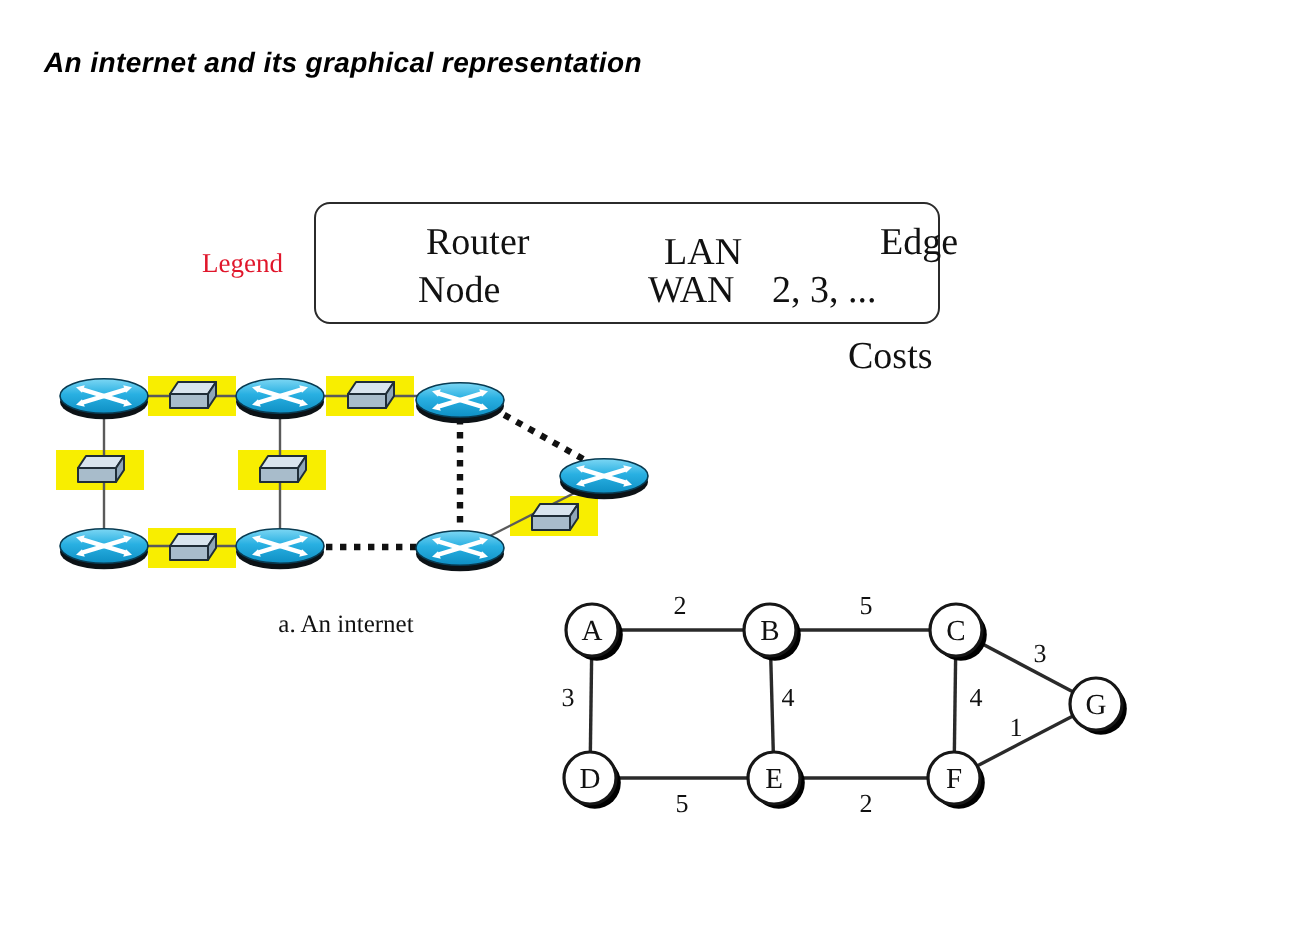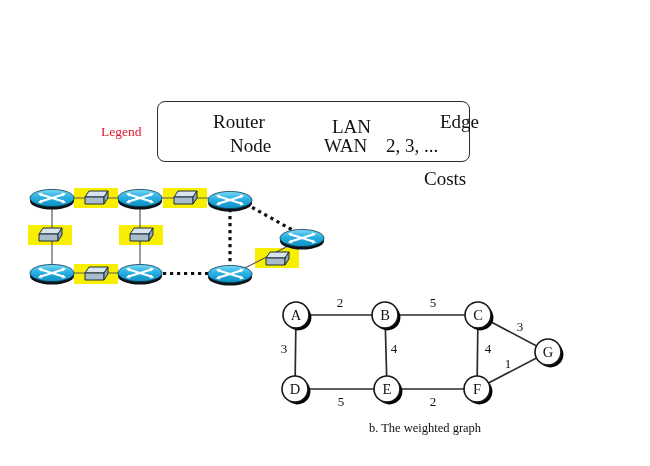--- a/index.html
+++ b/index.html
@@ -144,25 +144,26 @@
         <text x="488" y="353">4</text>
         <text x="508" y="368">1</text>
         <text x="341" y="406">5</text>
         <text x="433" y="406">2</text>
       </g>
     </g>
   </svg>
 
   <div class="legend-box"></div>
 
+  <div class="t title">An internet and its graphical representation</div>
   <div class="t legend-label">Legend</div>
 
   <div class="t" style="left:213px;top:112px;">Router</div>
-  <div class="t" style="left:230px;top:136px;">Node</div>
+  <div class="t" style="left:209px;top:136px;">Node</div>
   <div class="t" style="left:332px;top:117px;">LAN</div>
   <div class="t" style="left:324px;top:136px;">WAN</div>
   <div class="t" style="left:440px;top:112px;">Edge</div>
   <div class="t" style="left:386px;top:136px;">2, 3, ...</div>
   <div class="t" style="left:424px;top:136px;margin-top:33px;">Costs</div>
 
-  <div class="t cap" style="left:350px;top:422px;width:150px;">b. The weighted graph</div>
+  <div class="t cap" style="left:118px;top:306px;width:110px;">a. An internet</div>
 
 </div>
 
 </body></html>

